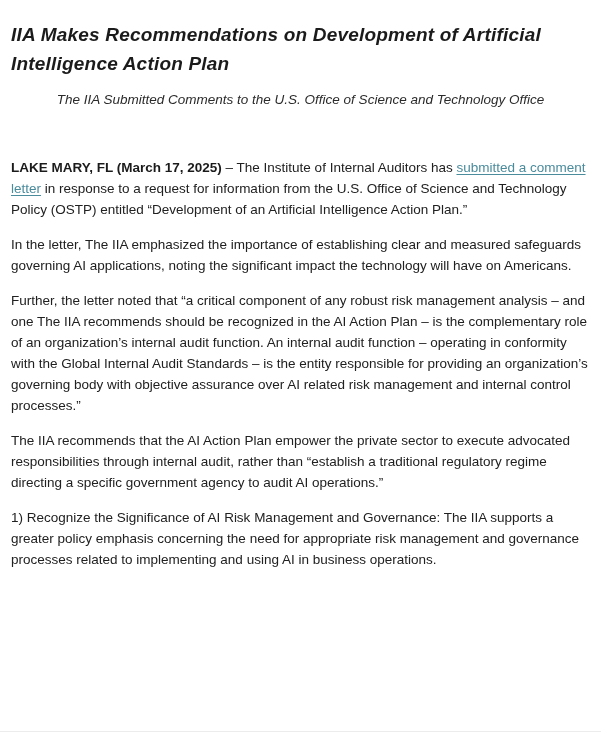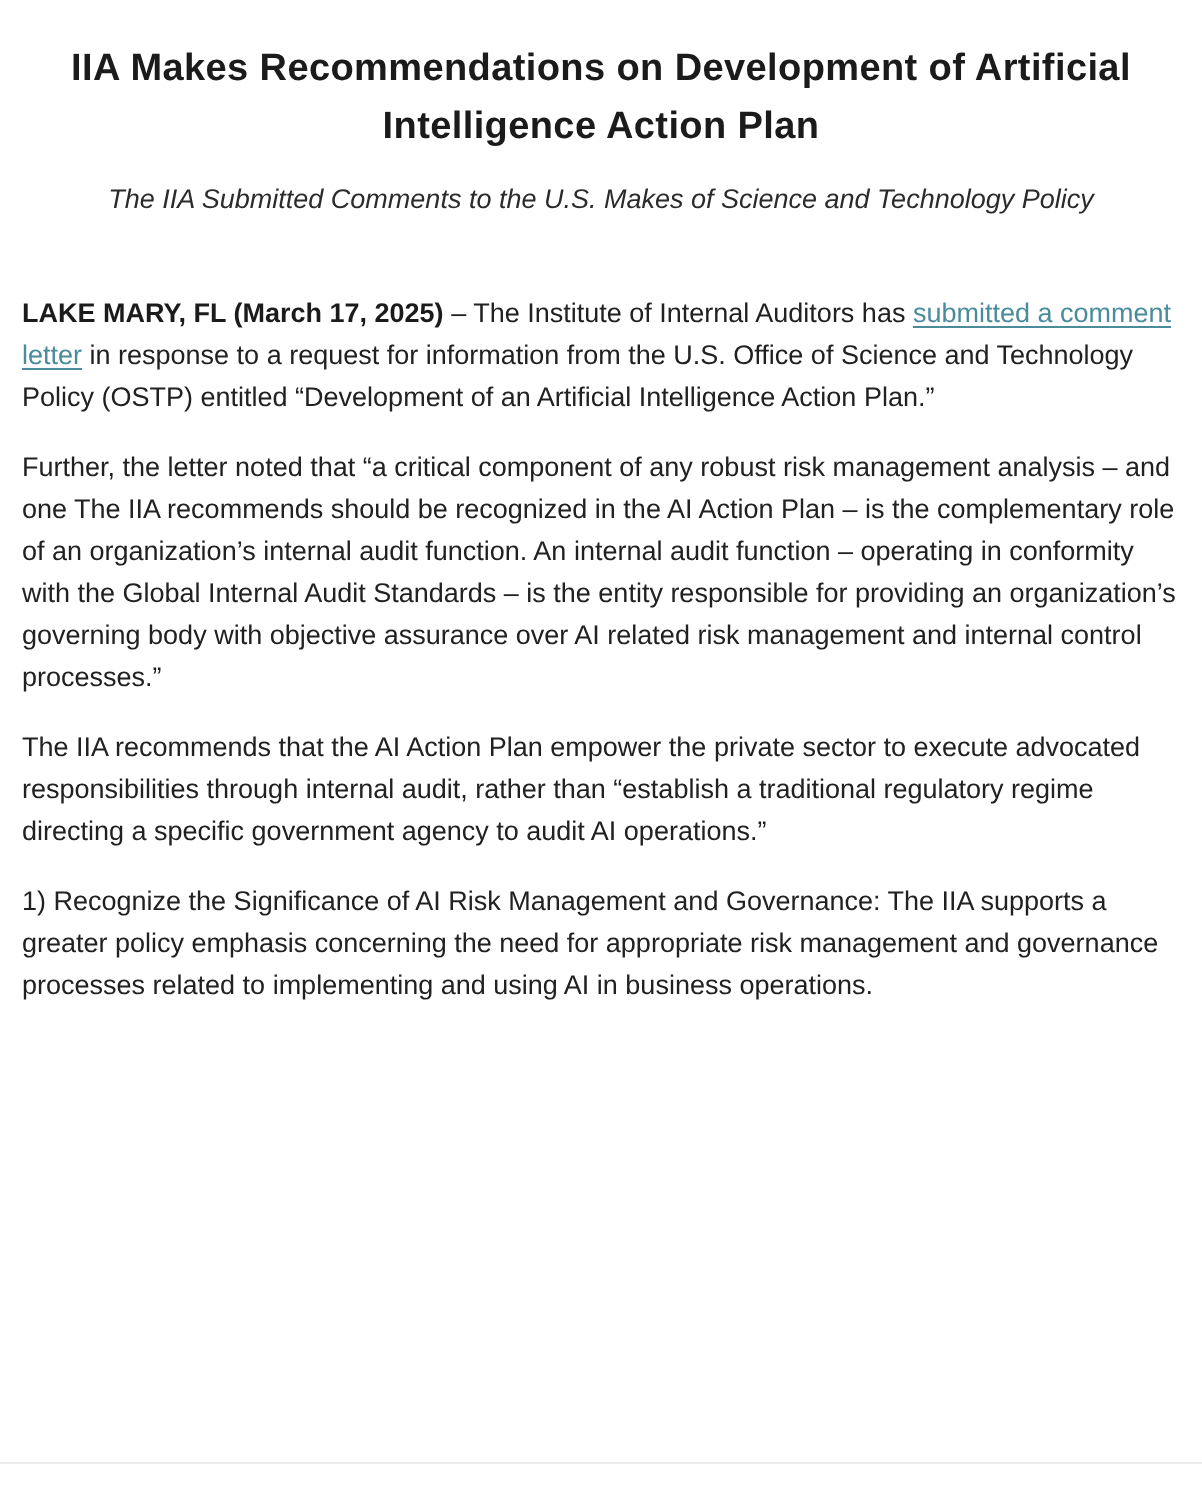--- a/index.html
+++ b/index.html
@@ -12,41 +12,42 @@
     font-family: "Liberation Sans", sans-serif;
     color: #212121;
     -webkit-font-smoothing: antialiased;
   }
   .page { padding: 20px 11px 0 11px; }
 
   h1.title {
     font-size: 19px;
     line-height: 29px;
     font-weight: bold;
-    text-align: center;
     color: #1b1b1b;
     letter-spacing: 0.2px;
+    font-style: italic;
   }
   h1.title span { display: block; }
 
   p.subtitle {
     margin-top: 13px;
     text-align: center;
     font-style: italic;
     font-size: 13.5px;
     line-height: 17px;
     color: #2b2b2b;
   }
 
   .content { padding-top: 38px; }
   .para {
     font-size: 13.5px;
     line-height: 21px;
     color: #212121;
     text-align: left;
+    margin-top: 11px;
   }
   .para + .para { margin-top: 14px; }
   .para strong { font-weight: bold; color: #1b1b1b; }
 
   a.letter-link {
     color: #4a8b9c;
     text-decoration: underline;
     text-underline-offset: 2px;
     cursor: pointer;
   }
@@ -63,26 +64,27 @@
 </head>
 <body>
 
 <div class="page">
 
   <h1 class="title">
     <span>IIA Makes Recommendations on Development of Artificial</span>
     <span>Intelligence Action Plan</span>
   </h1>
 
-  <p class="subtitle">The IIA Submitted Comments to the U.S. Makes of Science and Technology Policy</p>
+  <p class="subtitle">The IIA Submitted Comments to the U.S. Office of Science and Technology Office</p>
 
   <div class="content">
 
     <p class="para"><strong>LAKE MARY, FL (March 17, 2025)</strong><span> – The Institute of Internal Auditors has </span><a class="letter-link">submitted a comment letter</a><span> in response to a request for information from the U.S. Office of Science and Technology Policy (OSTP) entitled “Development of an Artificial Intelligence Action Plan.”</span></p>
 
+    <p class="para">In the letter, The IIA emphasized the importance of establishing clear and measured safeguards governing AI applications, noting the significant impact the technology will have on Americans.</p>
 
 
     <p class="para">Further, the letter noted that “a critical component of any robust risk management analysis – and one The IIA recommends should be recognized in the AI Action Plan – is the complementary role of an organization’s internal audit function. An internal audit function – operating in conformity with the Global Internal Audit Standards – is the entity responsible for providing an organization’s governing body with objective assurance over AI related risk management and internal control processes.”</p>
 
     <p class="para">The IIA recommends that the AI Action Plan empower the private sector to execute advocated responsibilities through internal audit, rather than “establish a traditional regulatory regime directing a specific government agency to audit AI operations.”</p>
 
 
 
     <p class="para">1) Recognize the Significance of AI Risk Management and Governance: The IIA supports a greater policy emphasis concerning the need for appropriate risk management and governance processes related to implementing and using AI in business operations.</p>
 

